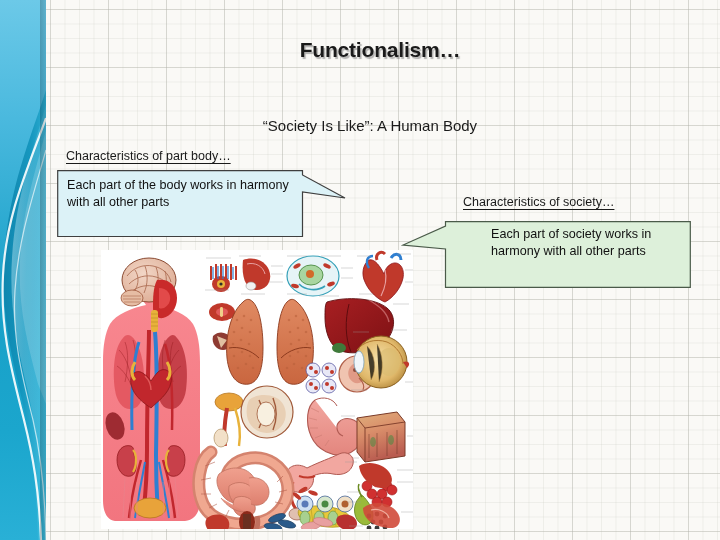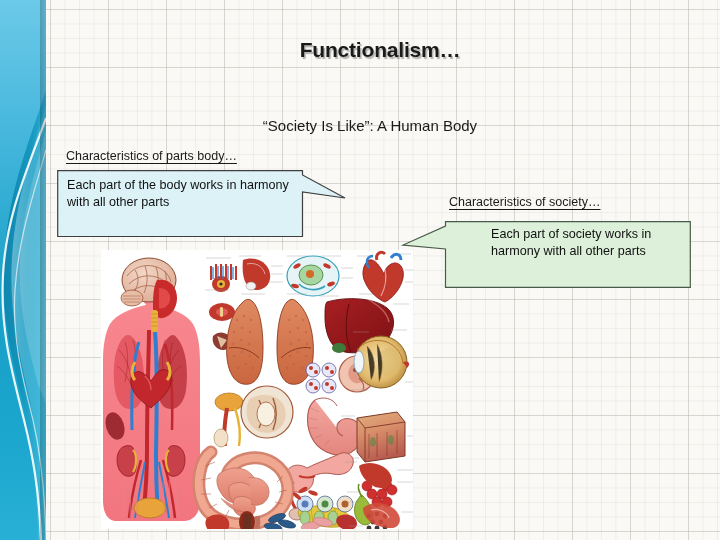--- a/index.html
+++ b/index.html
@@ -84,21 +84,21 @@
   
   .section-label {
     position: absolute;
     font-size: 12.5px;
     color: #1a1a1a;
     text-decoration: underline;
     text-underline-offset: 3px;
     white-space: nowrap;
   }
   #label-body  { left: 66px;  top: 149px; }
-  #label-society { left: 449px; top: 195px; }
+  #label-society { left: 463px; top: 195px; }
 
   
   .callout {
     position: absolute;
   }
   .callout svg { display: block; overflow: visible; }
   .callout-text {
     position: absolute;
     font-size: 12.6px;
     line-height: 17px;
@@ -161,21 +161,21 @@
       <path d="M46,150 C33,196 18,240 15,290 C12,338 22,376 33,420 C41,455 45,492 46,540" fill="none" stroke="#ffffff" stroke-width="1.2" opacity="0.65"></path>
 
       <path d="M46,130 C36,170 22,210 20,262 C18,306 27,342 38,384 L46,404 Z" fill="#ffffff" opacity="0.16"></path>
     </svg>
     <div id="sidebar-shadow"></div>
   </div>
 
   <div id="title">Functionalism…</div>
   <div id="subtitle">“Society Is Like”: A Human Body</div>
 
-  <div class="section-label" id="label-body">Characteristics of parts body…</div>
+  <div class="section-label" id="label-body">Characteristics of part body…</div>
   <div class="section-label" id="label-society">Characteristics of society…</div>
 
   <div class="callout" id="callout-body">
     <svg width="290" height="70" viewBox="0 0 290 70" xmlns="http://www.w3.org/2000/svg">
       <path d="M0.7,0.7 L245.5,0.7 L245.5,5 L288,28 L245.5,22 L245.5,66.5 L0.7,66.5 Z" fill="#dcf2f7" stroke="#3f3f3f" stroke-width="1.2" stroke-linejoin="miter"></path>
     </svg>
     <div class="callout-text" id="callout-body-text">Each part of the body works in harmony with all other parts</div>
   </div>
 
   <div class="callout" id="callout-society">

